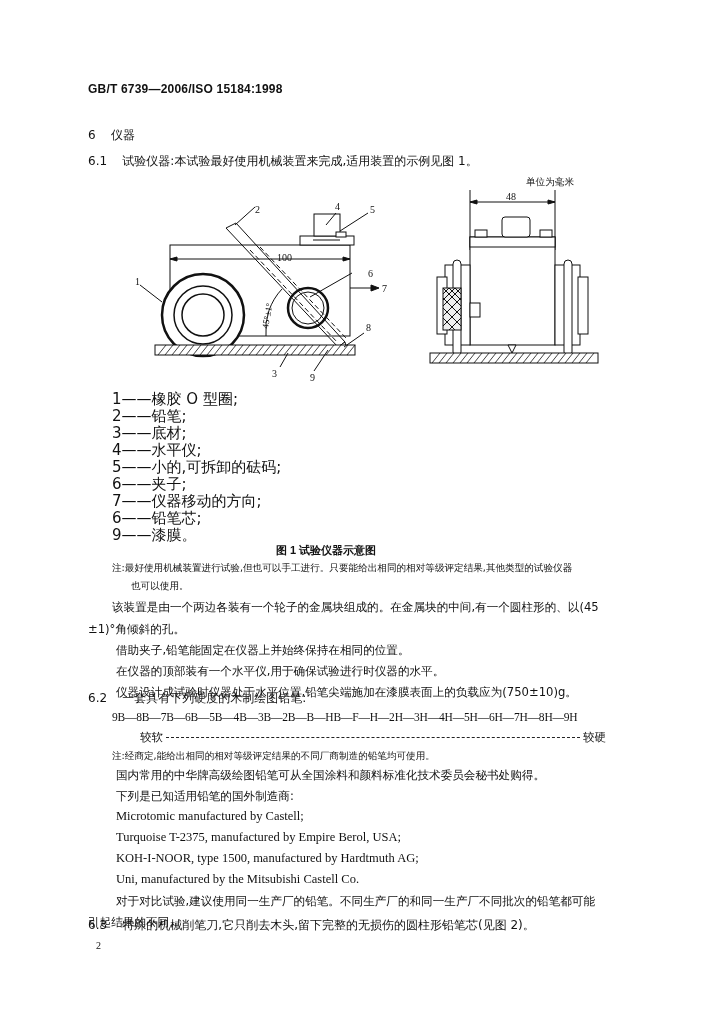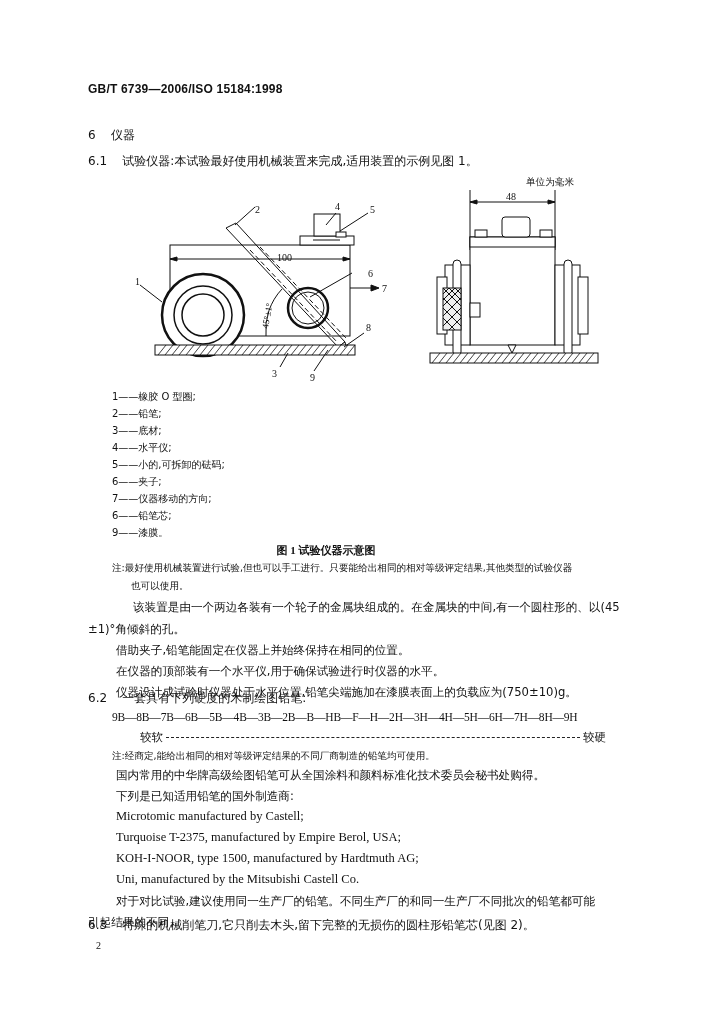--- a/index.html
+++ b/index.html
@@ -6,23 +6,23 @@
     body {
       width: 724px; height: 1024px; position: relative; overflow: hidden;
       font-family: "DejaVu Serif", "Liberation Serif", serif;
       color: #111;
     }
     .abs { position: absolute; white-space: nowrap; }
     .header { left: 88px; top: 82px; font-family: "Liberation Sans", sans-serif; font-size: 12px; font-weight: bold; letter-spacing: 0.2px; }
     .sec { font-family: "DejaVu Sans", sans-serif; font-size: 12px; }
     .body-t { font-family: "DejaVu Sans", sans-serif; font-size: 11.6px; }
     .small { font-family: "DejaVu Sans", sans-serif; font-size: 9.6px; }
-    .legend-item { left: 112px; font-family: "DejaVu Sans", sans-serif; font-size: 10px; }
+    .legend-item { left: 112px; font-family: "DejaVu Sans", sans-serif; font-size: 15px; }
     .eng { font-family: "Liberation Serif", serif; font-size: 12.5px; }
-    .caption { left: 0; width: 652px; text-align: center; top: 543px; font-family: Liberation Serif, serif; font-size: 11px; font-weight: bold; }
+    .caption { left: 0; width: 652px; text-align: center; top: 543px; font-family: Liberation Sans, sans-serif; font-size: 11px; font-weight: bold; }
     .pencil-seq { left: 112px; top: 711px; font-family: "Liberation Serif", serif; font-size: 11.5px; letter-spacing: -0.2px; }
     .scale-row { left: 140px; top: 730px; width: 466px; display: flex; align-items: center; font-family: "DejaVu Sans", sans-serif; font-size: 11.5px; }
     .scale-row .line { flex: 1; border-top: 1px dashed #222; margin: 0 3px; height: 0; }
     .page-num { left: 96px; top: 940px; font-family: "Liberation Serif", serif; font-size: 10px; }
     svg { position: absolute; }
   </style>
 </head>
 <body>
 
 <div class="abs header">GB/T 6739—2006/ISO 15184:1998</div>
@@ -189,21 +189,21 @@
 <div class="abs legend-item" style="top:475px;">6——夹子;</div>
 <div class="abs legend-item" style="top:492px;">7——仪器移动的方向;</div>
 <div class="abs legend-item" style="top:509px;">6——铅笔芯;</div>
 <div class="abs legend-item" style="top:526px;">9——漆膜。</div>
 
 <div class="abs caption">图 1   试验仪器示意图</div>
 
 <div class="abs small" style="left:112px; top:562px;">注:最好使用机械装置进行试验,但也可以手工进行。只要能给出相同的相对等级评定结果,其他类型的试验仪器</div>
 <div class="abs small" style="left:131px; top:580px;">也可以使用。</div>
 
-<div class="abs body-t" style="left:133px; top:600px;">该装置是由一个两边各装有一个轮子的金属块组成的。在金属块的中间,有一个圆柱形的、以(45</div>
+<div class="abs body-t" style="left:112px; top:600px;">该装置是由一个两边各装有一个轮子的金属块组成的。在金属块的中间,有一个圆柱形的、以(45</div>
 <div class="abs body-t" style="left:88px; top:622px;">±1)°角倾斜的孔。</div>
 <div class="abs body-t" style="left:116px; top:643px;">借助夹子,铅笔能固定在仪器上并始终保持在相同的位置。</div>
 <div class="abs body-t" style="left:116px; top:664px;">在仪器的顶部装有一个水平仪,用于确保试验进行时仪器的水平。</div>
 <div class="abs body-t" style="left:116px; top:685px;">仪器设计成试验时仪器处于水平位置,铅笔尖端施加在漆膜表面上的负载应为(750±10)g。</div>
 
 <div class="abs sec" style="left:88px; top:690px; top:690px;">
 </div>
 
 <div class="abs sec" style="left:88px; top:690px;">
   <span>6.2</span>&nbsp;&nbsp;&nbsp;

